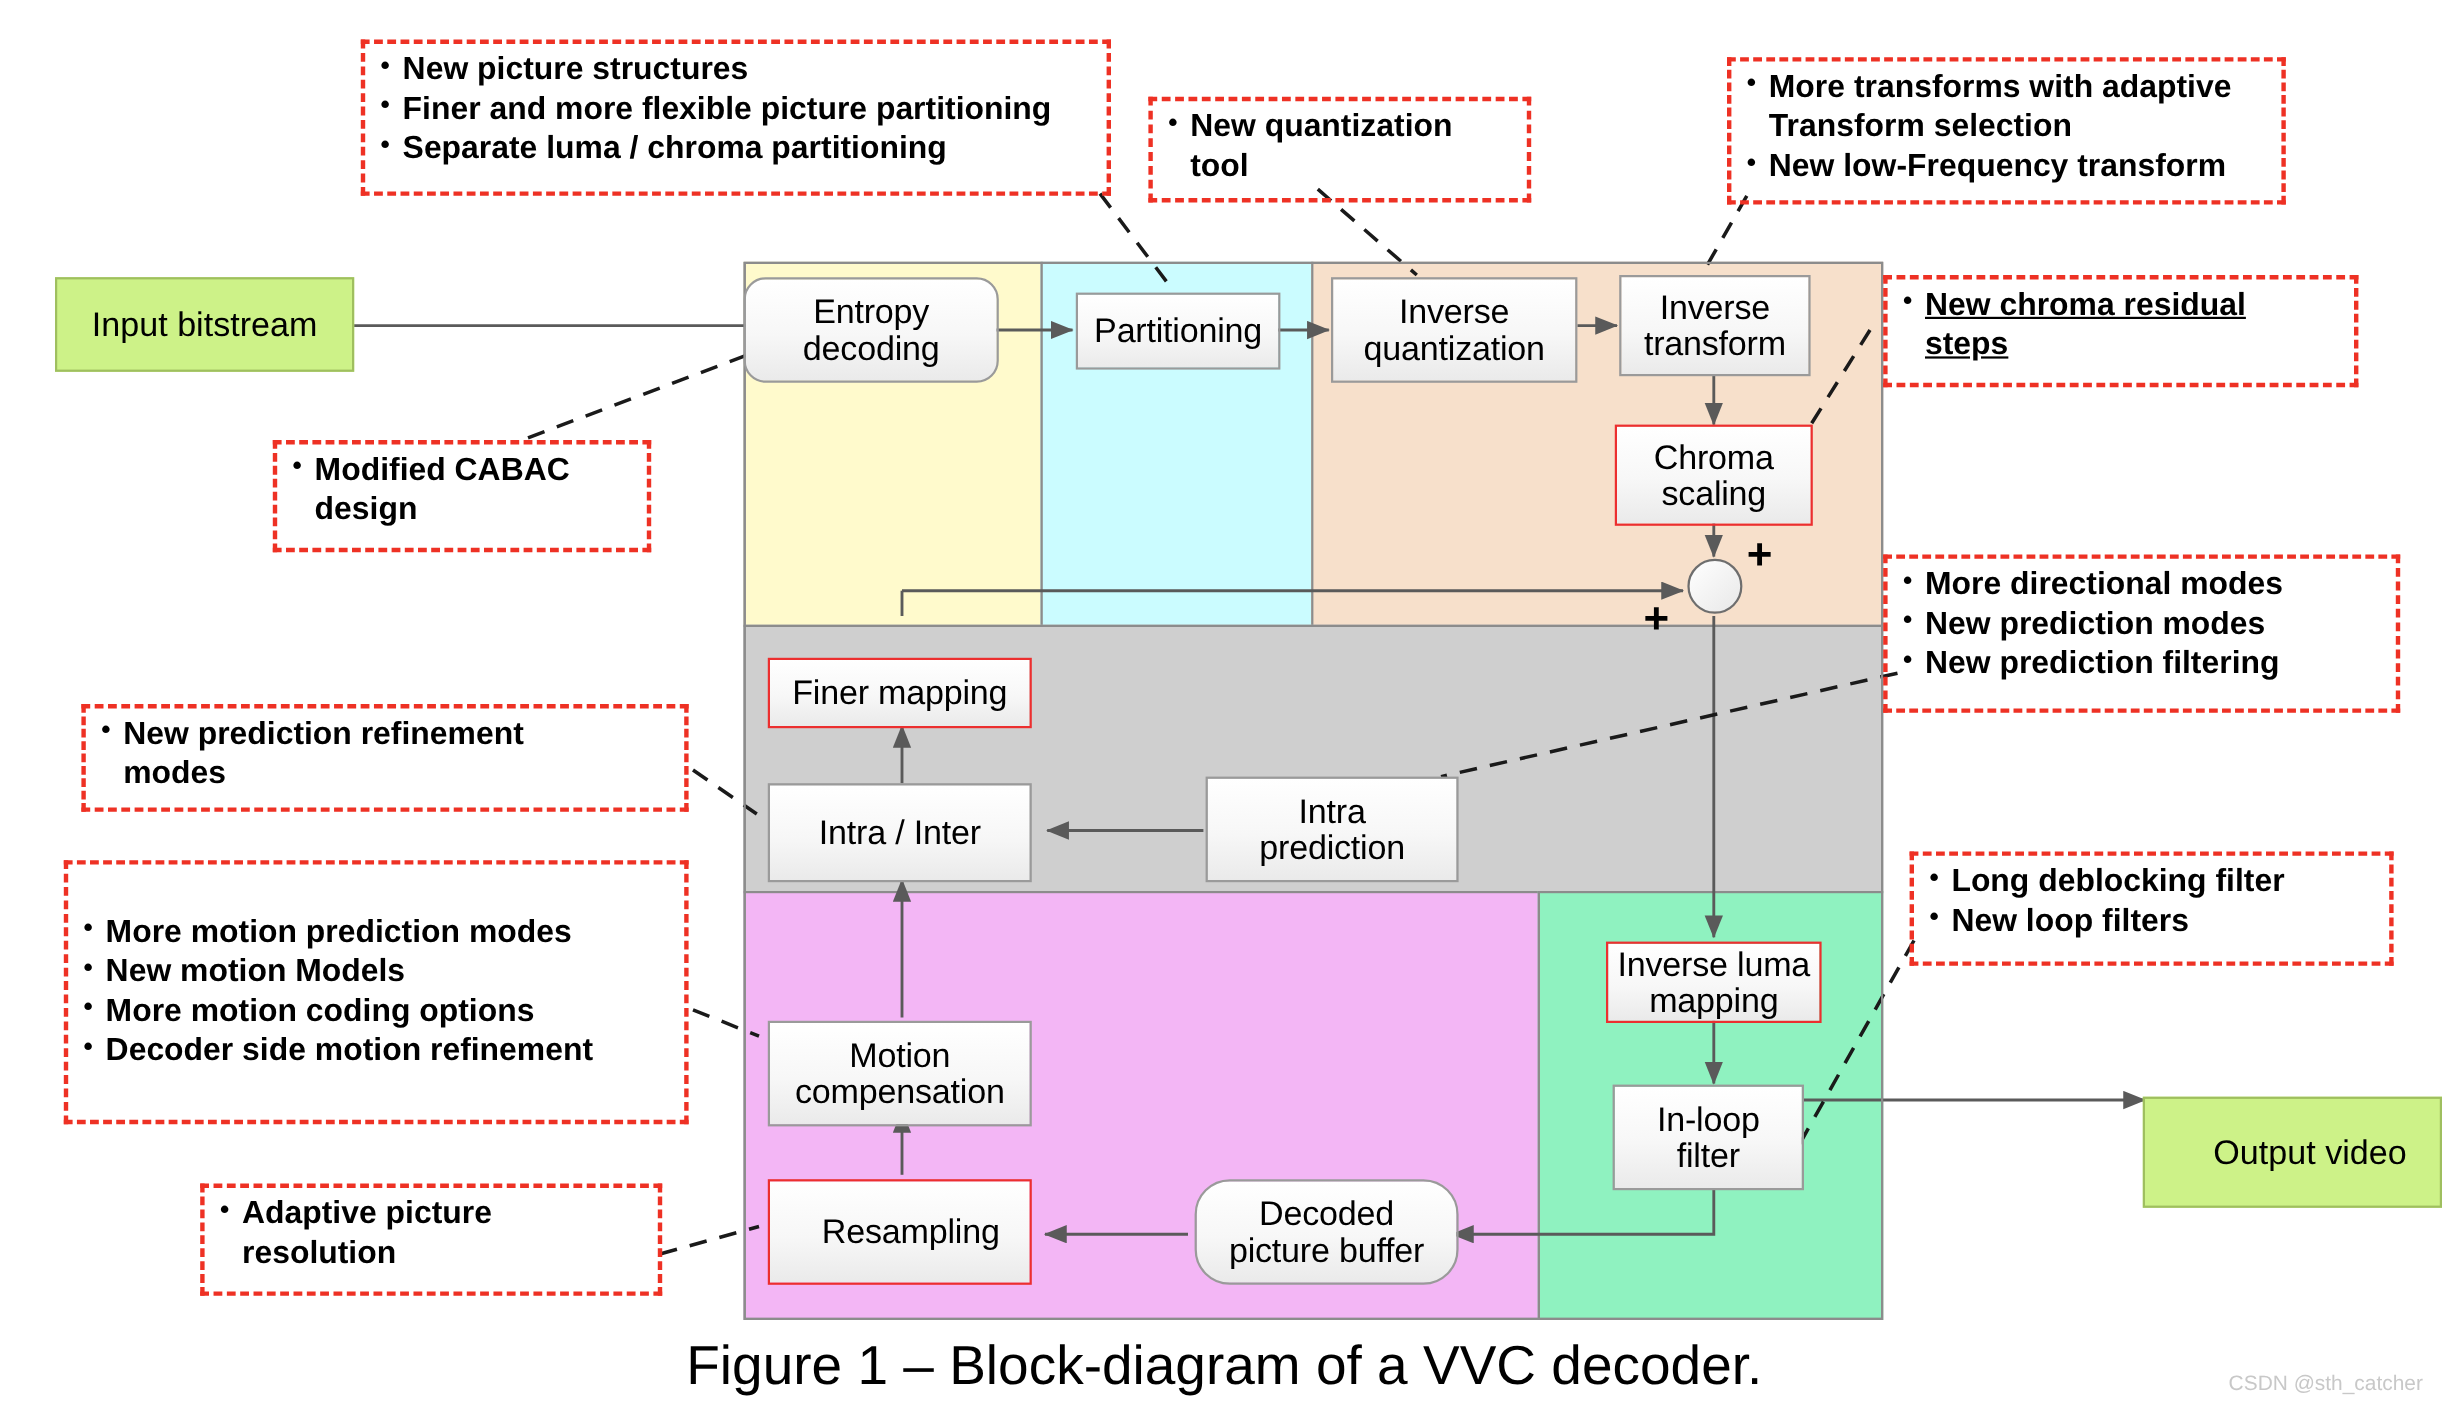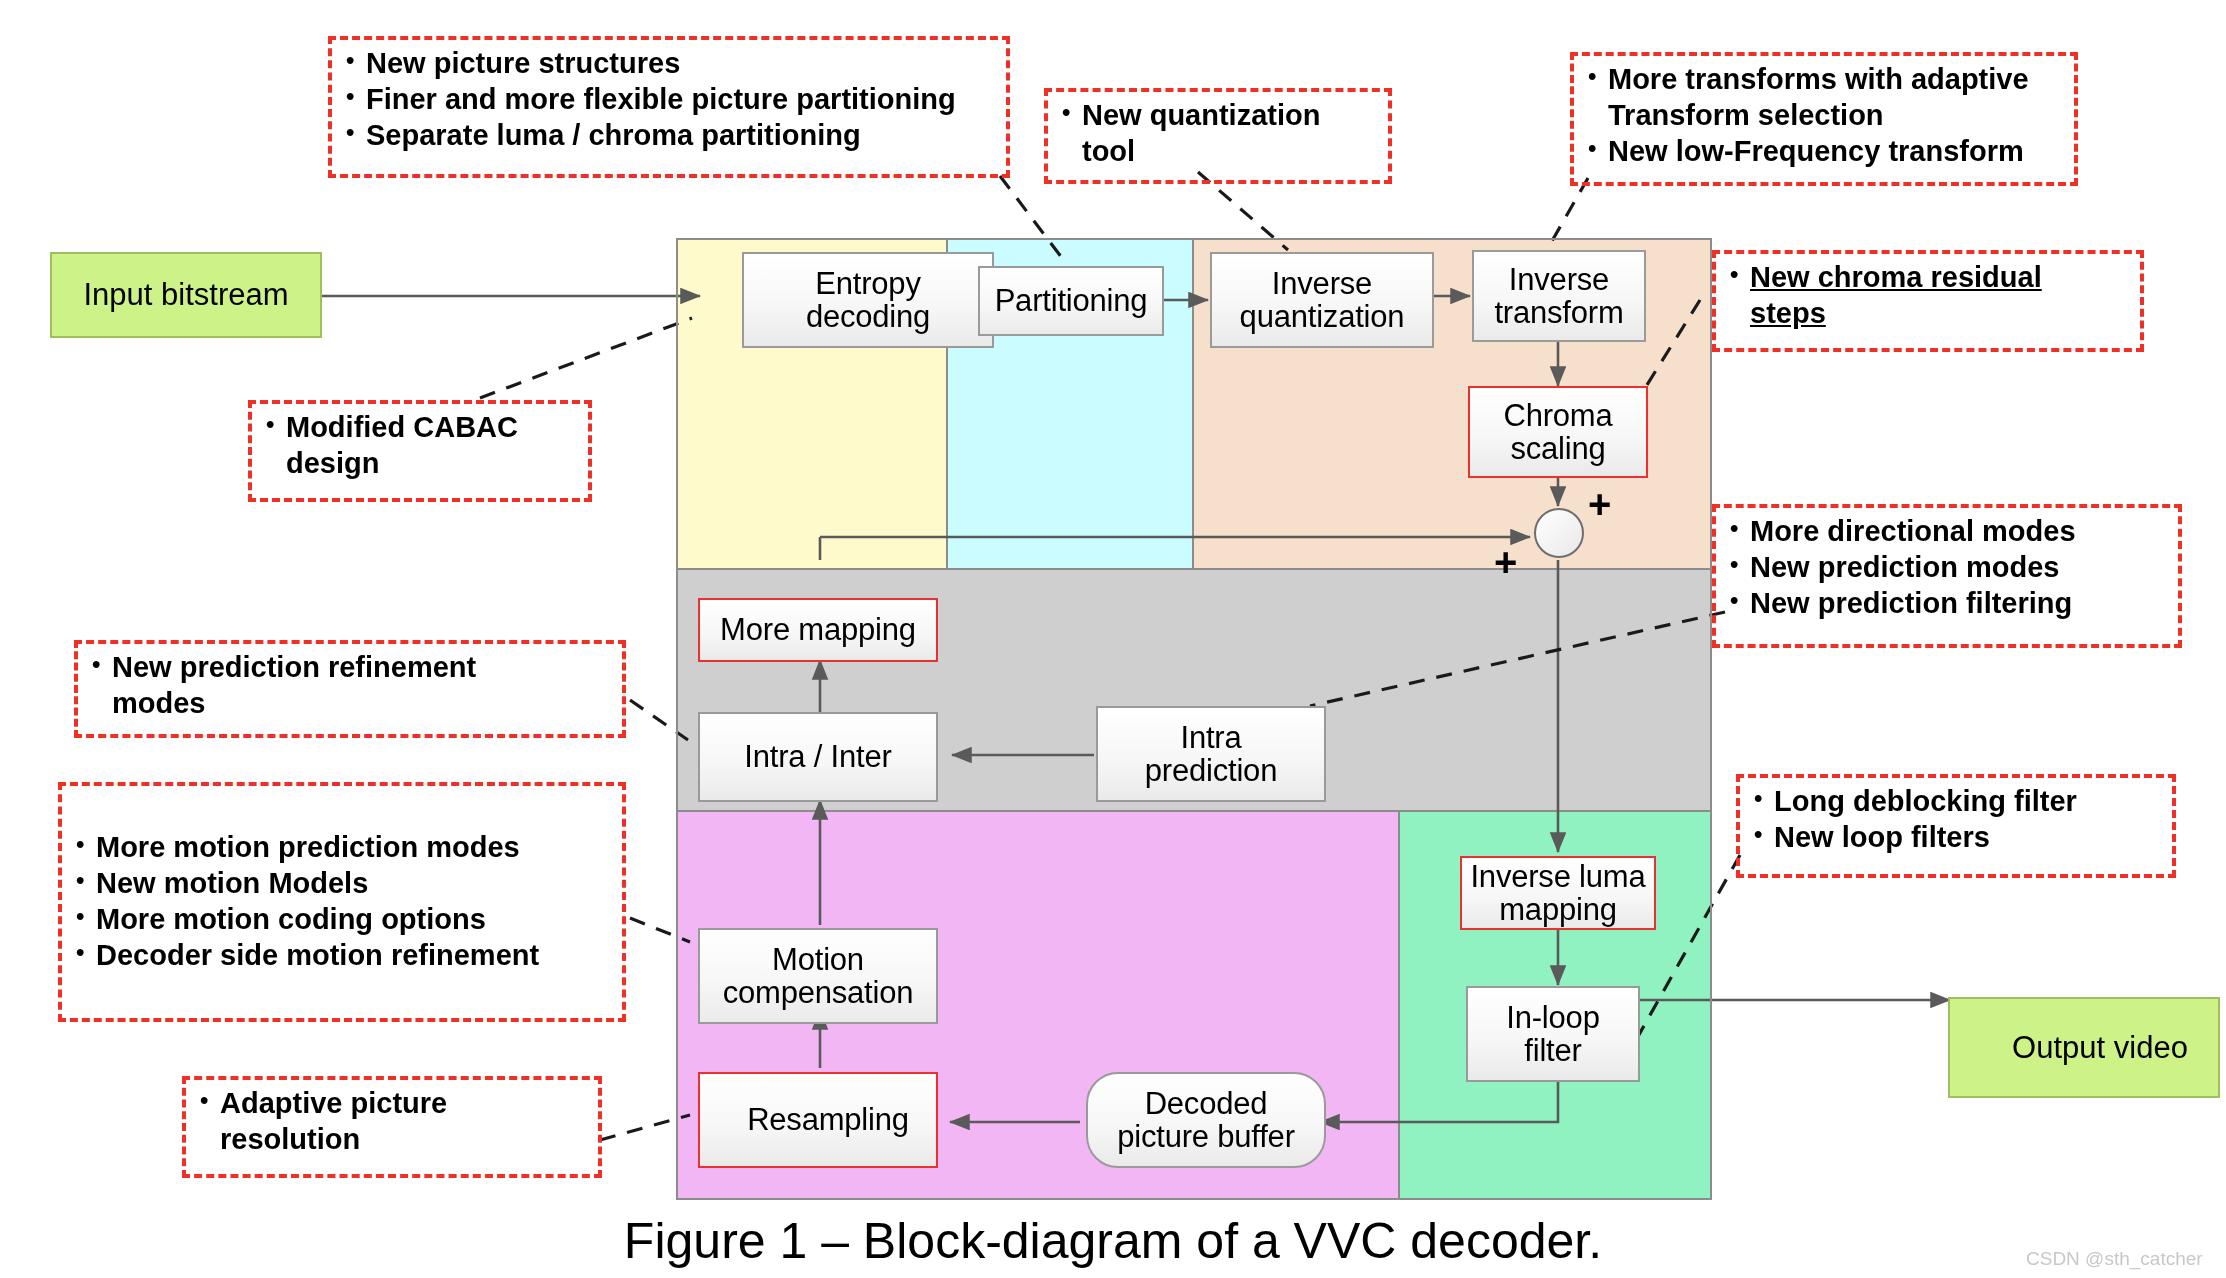--- a/index.html
+++ b/index.html
@@ -209,21 +209,21 @@
   <div class="abs outer-frame" style="left:676px; top:238px; width:1036px; height:962px; pointer-events:none; background:transparent;"></div>
 
   <div class="abs gbox" style="left:50px; top:252px; width:272px; height:86px;">
     <span>Input bitstream</span>
   </div>
 
   <div class="abs gbox" style="left:1948px; top:997px; width:272px; height:101px;padding-left:32px;">
     <span>Output video</span>
   </div>
 
-  <div class="abs pbox" style="left:742px; top:252px; width:252px; height:96px;">
+  <div class="abs pbox" style="left:676px; top:252px; width:232px; height:96px;border-radius:20px;">
     <span class="ptext">Entropy
 decoding</span>
   </div>
 
   <div class="abs pbox" style="left:978px; top:266px; width:186px; height:70px;">
     <span class="ptext">Partitioning</span>
   </div>
 
   <div class="abs pbox" style="left:1210px; top:252px; width:224px; height:96px;">
     <span class="ptext">Inverse
@@ -234,21 +234,21 @@
     <span class="ptext">Inverse
 transform</span>
   </div>
 
   <div class="abs pbox red-edge" style="left:1468px; top:386px; width:180px; height:92px;">
     <span class="ptext">Chroma
 scaling</span>
   </div>
 
   <div class="abs pbox red-edge" style="left:698px; top:598px; width:240px; height:64px;">
-    <span class="ptext">More mapping</span>
+    <span class="ptext">Finer mapping</span>
   </div>
 
   <div class="abs pbox" style="left:698px; top:712px; width:240px; height:90px;">
     <span class="ptext">Intra / Inter</span>
   </div>
 
   <div class="abs pbox" style="left:1096px; top:706px; width:230px; height:96px;">
     <span class="ptext">Intra
 prediction</span>
   </div>

